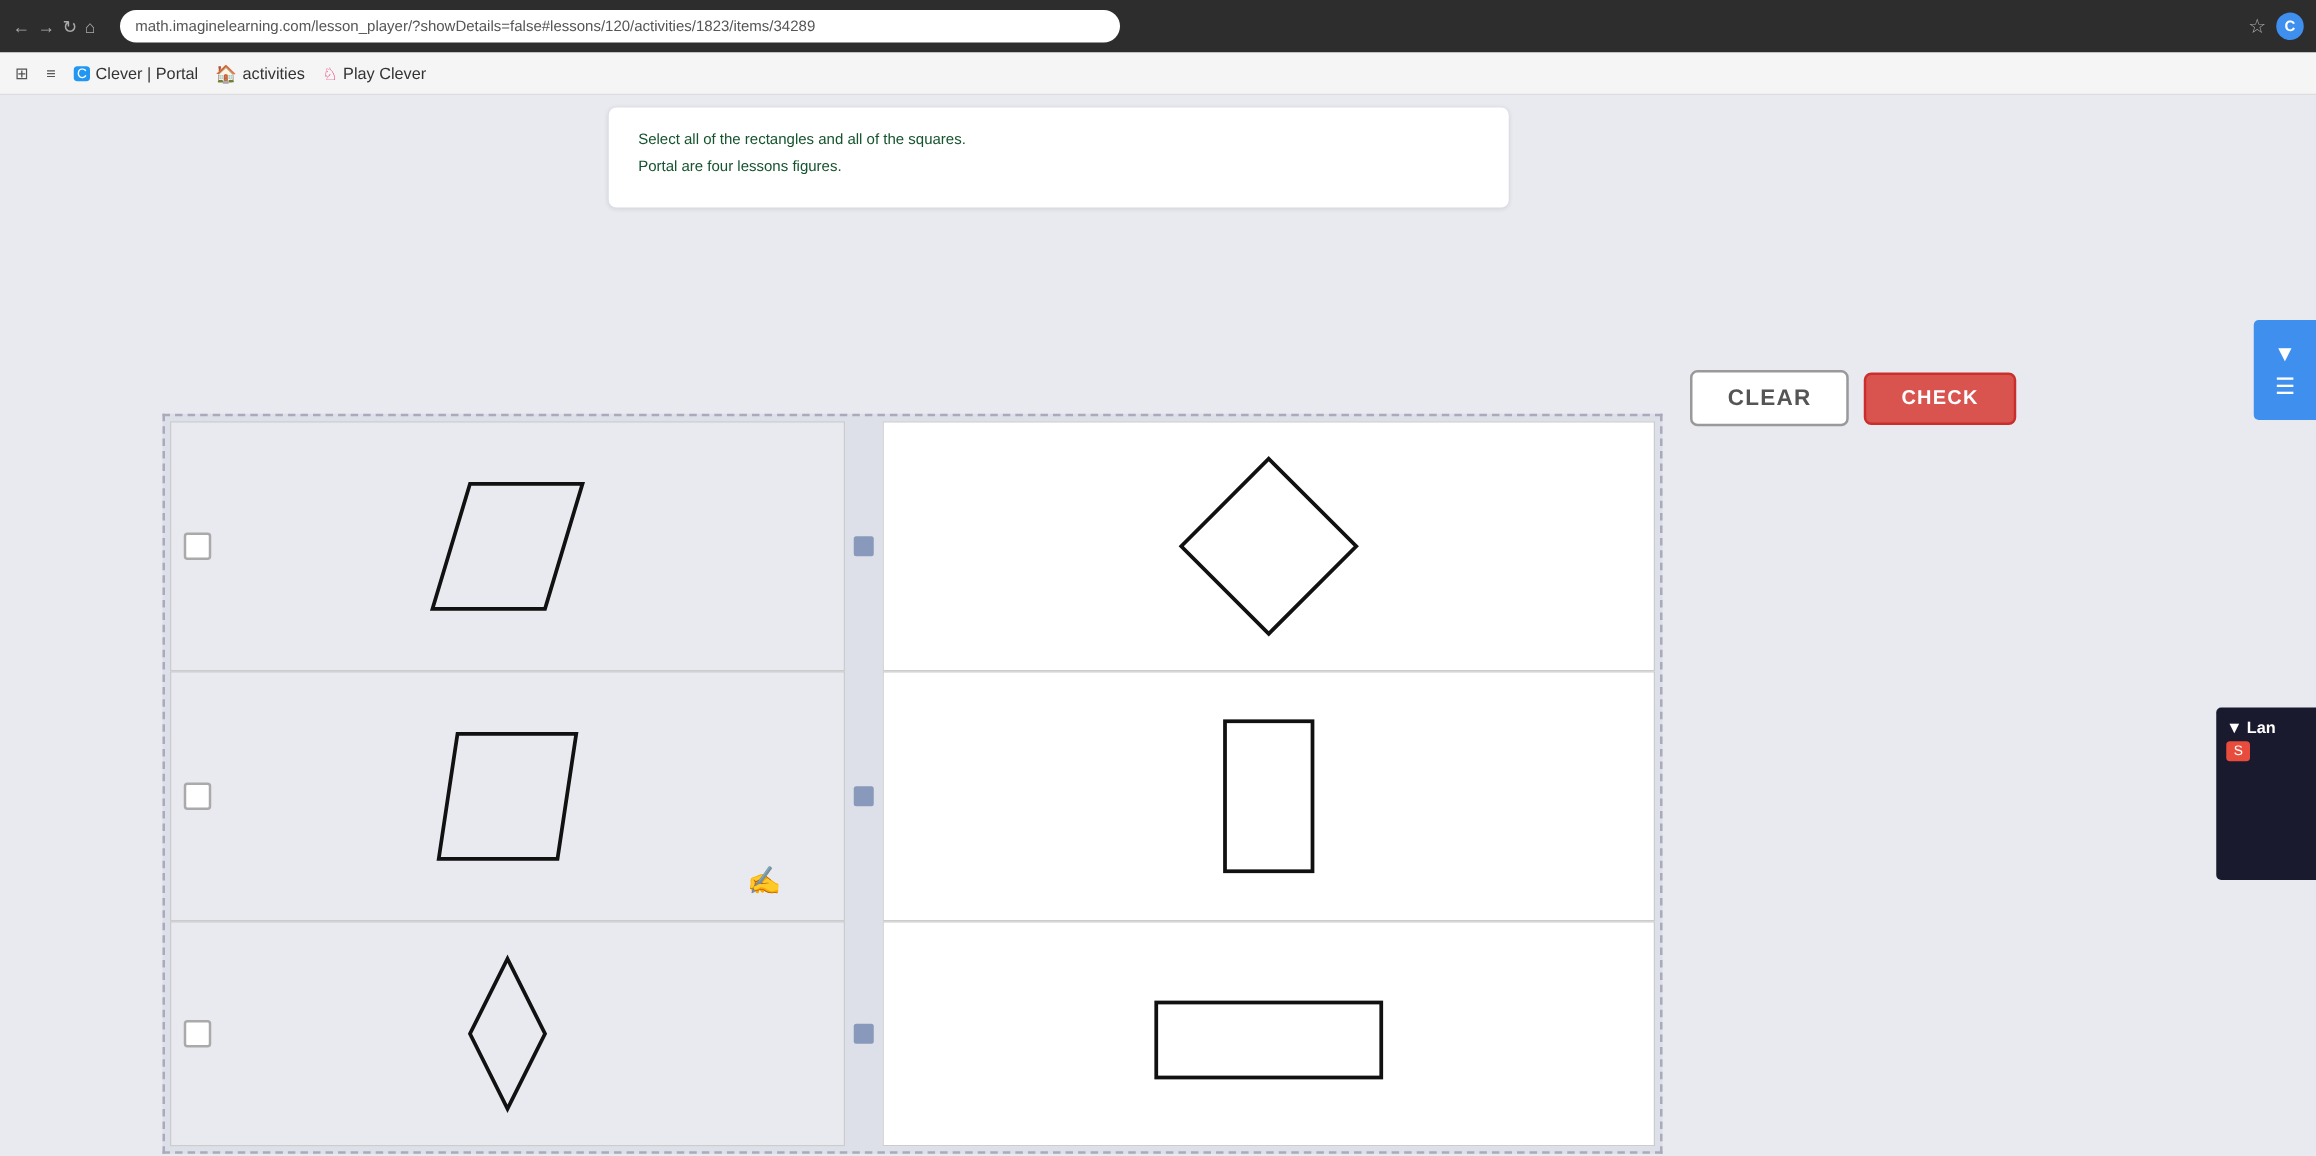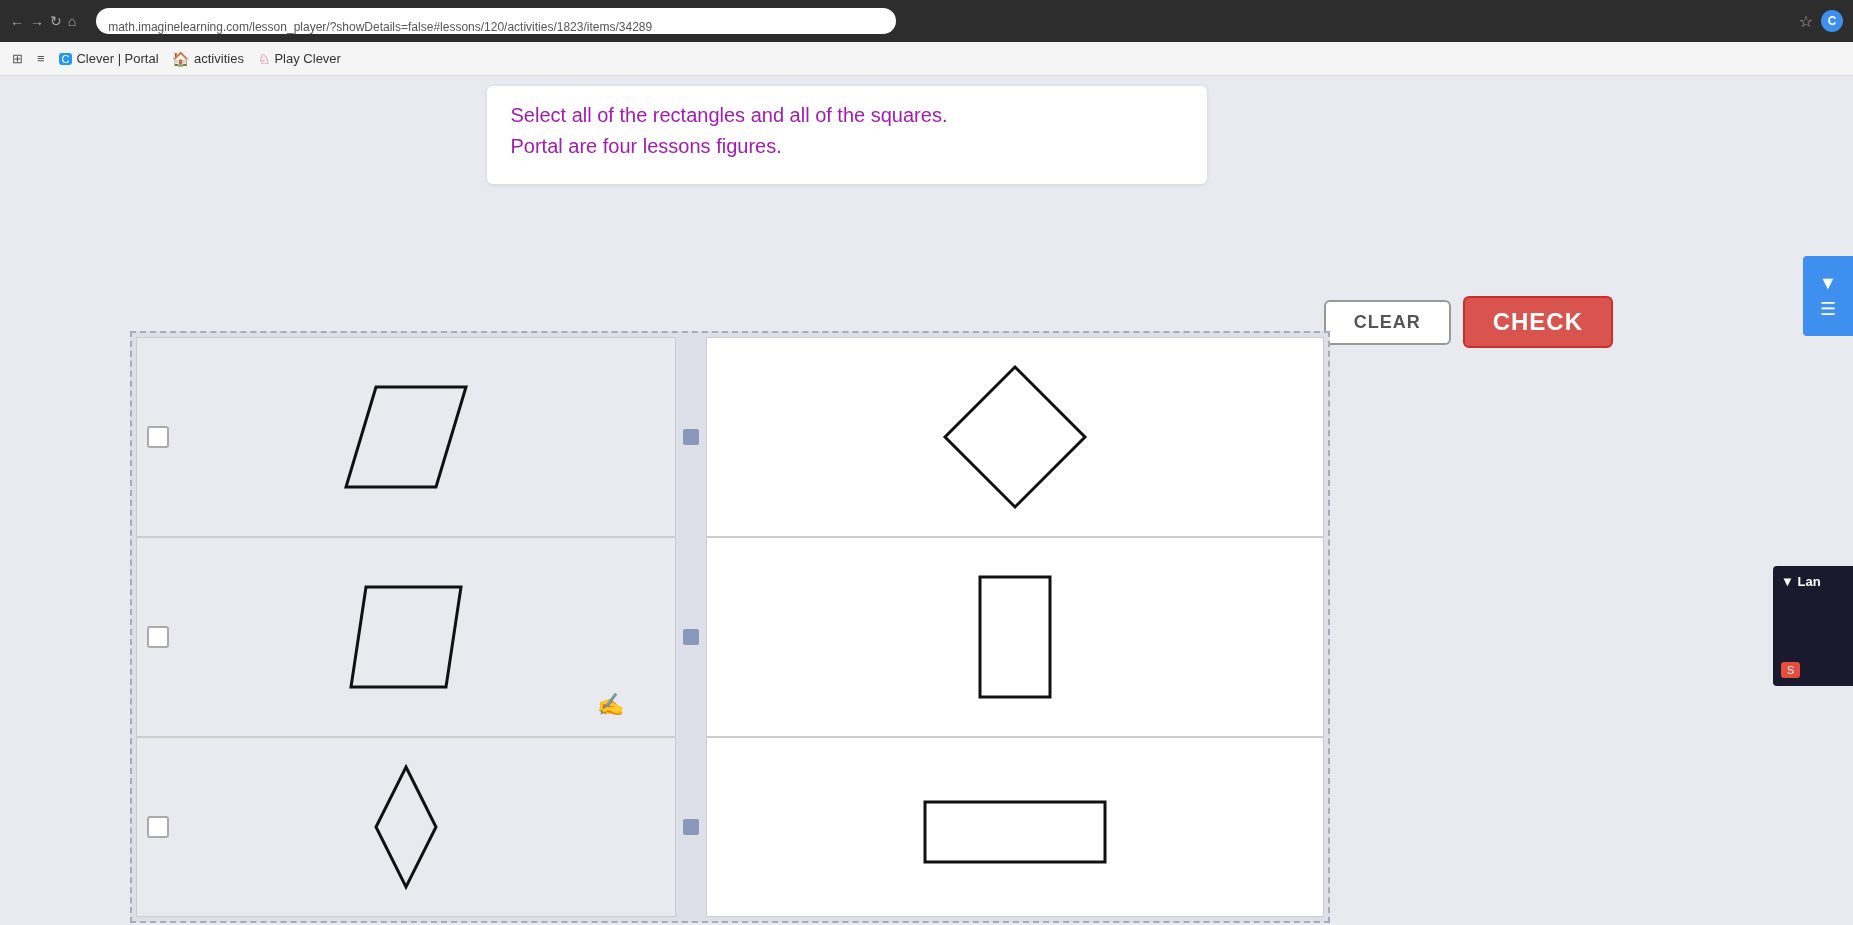--- a/index.html
+++ b/index.html
@@ -70,22 +70,22 @@
       background: white;
       border-radius: 6px;
       padding: 18px 24px;
       width: 720px;
       margin-top: 10px;
       box-shadow: 0 1px 4px rgba(0,0,0,0.1);
       position: relative;
       left: -80px;
     }
     .instruction-text {
-      font-size: 20px;
-      color: #a21caf;
+      font-size: 12px;
+      color: #14532d;
       margin-bottom: 8px;
     }
     .instruction-text strong {
       font-weight: normal;
     }
 
     
     .buttons-area {
       display: flex;
       gap: 12px;
@@ -102,21 +102,21 @@
       font-weight: bold;
       padding: 10px 28px;
       border-radius: 6px;
       cursor: pointer;
       letter-spacing: 1px;
     }
     .btn-check {
       background: #d9534f;
       border: 2px solid #c9302c;
       color: white;
-      font-size: 24px;
+      font-size: 16px;
       font-weight: bold;
       padding: 10px 28px;
       border-radius: 6px;
       cursor: pointer;
       letter-spacing: 1px;
     }
 
     
     .grid-container {
       position: absolute;
@@ -187,27 +187,27 @@
       flex-direction: column;
       align-items: center;
       justify-content: center;
       gap: 4px;
     }
     .right-panel-bottom {
       position: absolute;
       right: 0;
       top: 490px;
       width: 80px;
-      height: 120px;
+      height: 138px;
       background: #1a1a2e;
       border-radius: 4px 0 0 4px;
       display: flex;
       flex-direction: column;
       align-items: flex-start;
-      justify-content: space-between;
+      justify-content: flex-start;
       padding: 8px;
       color: white;
       font-size: 12px;
     }
     .lan-label {
       font-size: 13px;
       color: white;
       font-weight: bold;
     }
     .lan-badge {
@@ -222,21 +222,21 @@
     
     .url-bar {
       flex: 1;
       background: #fff;
       border-radius: 20px;
       height: 26px;
       padding: 0 12px;
       font-size: 12px;
       color: #555;
       display: flex;
-      align-items: flex-end;
+      align-items: center;
       margin: 0 10px;
       max-width: 800px;
     }
 
     
     .browser-right-icons {
       display: flex;
       gap: 8px;
       align-items: center;
       margin-left: auto;

